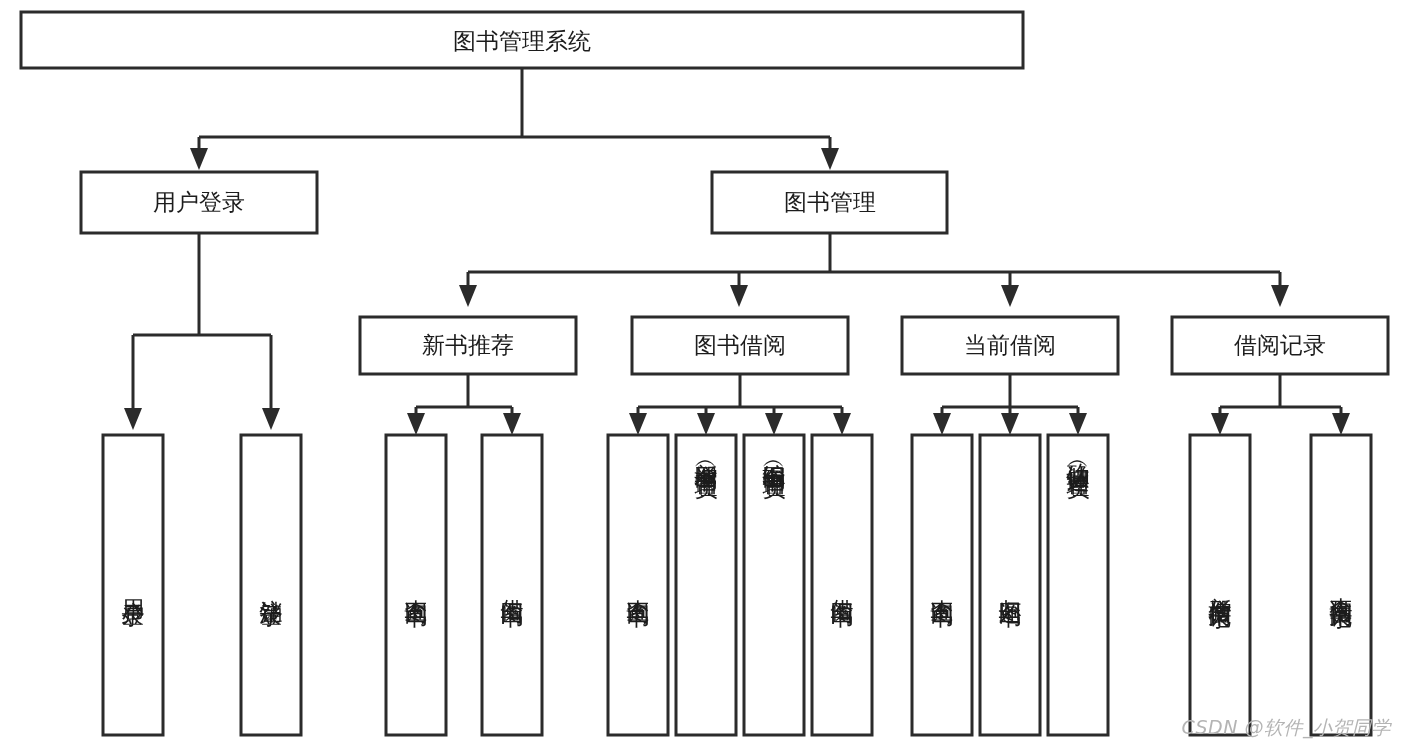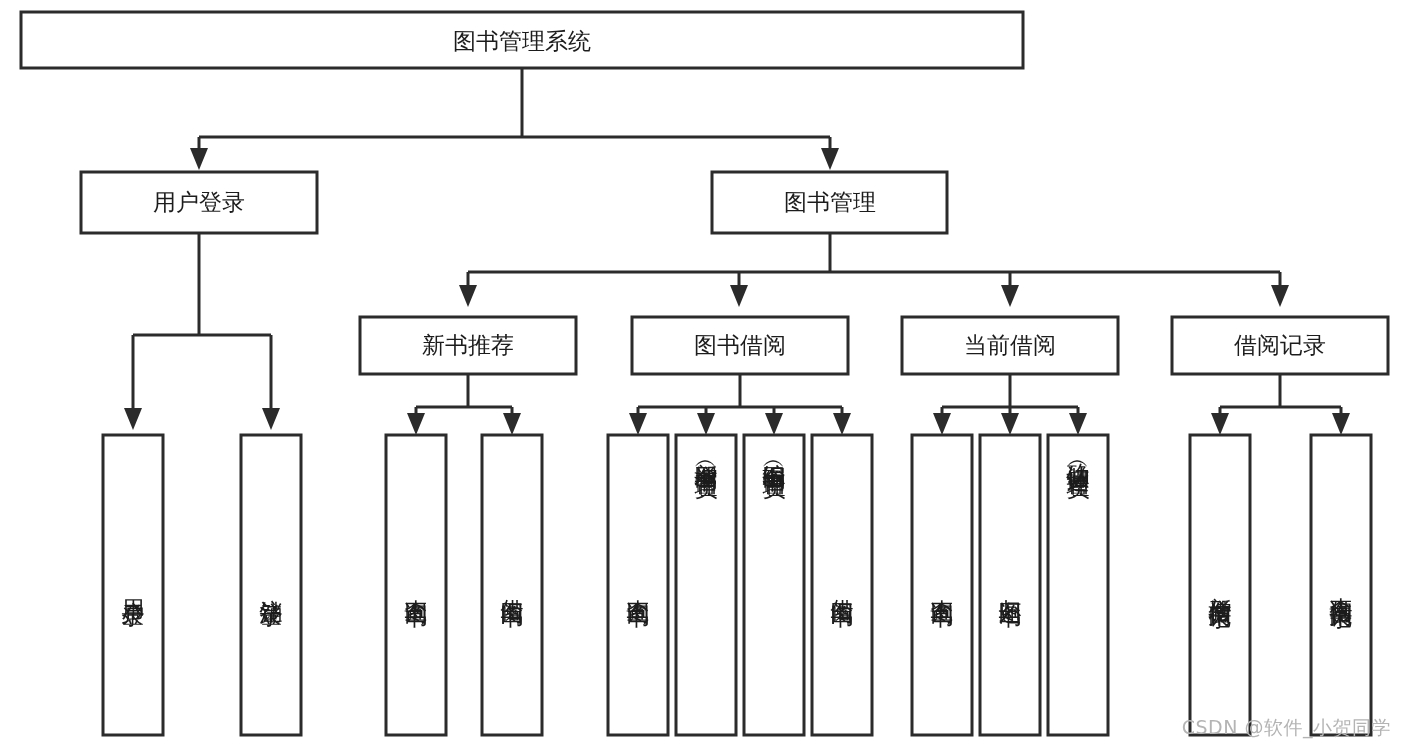--- a/index.html
+++ b/index.html
@@ -65,20 +65,21 @@
   }
   .watermark {
     position: absolute;
     right: 8px;
     bottom: 6px;
     font-family: "DejaVu Sans", "Liberation Sans", sans-serif;
     font-size: 19px;
     color: #b4b4b4;
     letter-spacing: 0.5px;
     user-select: none;
+    font-style: italic;
   }
 </style>
 </head>
 <body>
 
 <div id="diagram-root">
 
   <svg class="tree" viewBox="0 0 1405 747" xmlns="http://www.w3.org/2000/svg">
 
     <defs>

